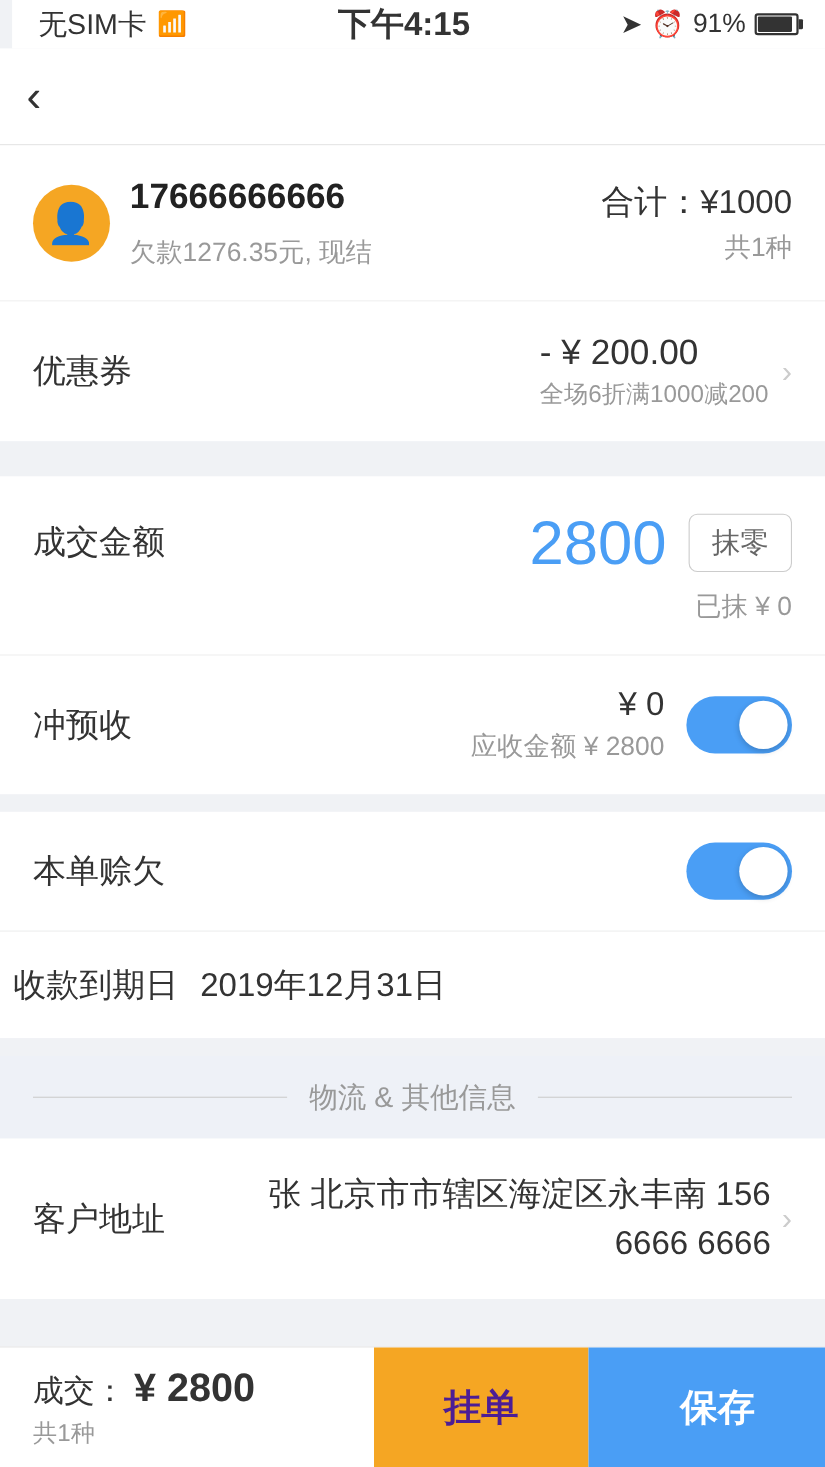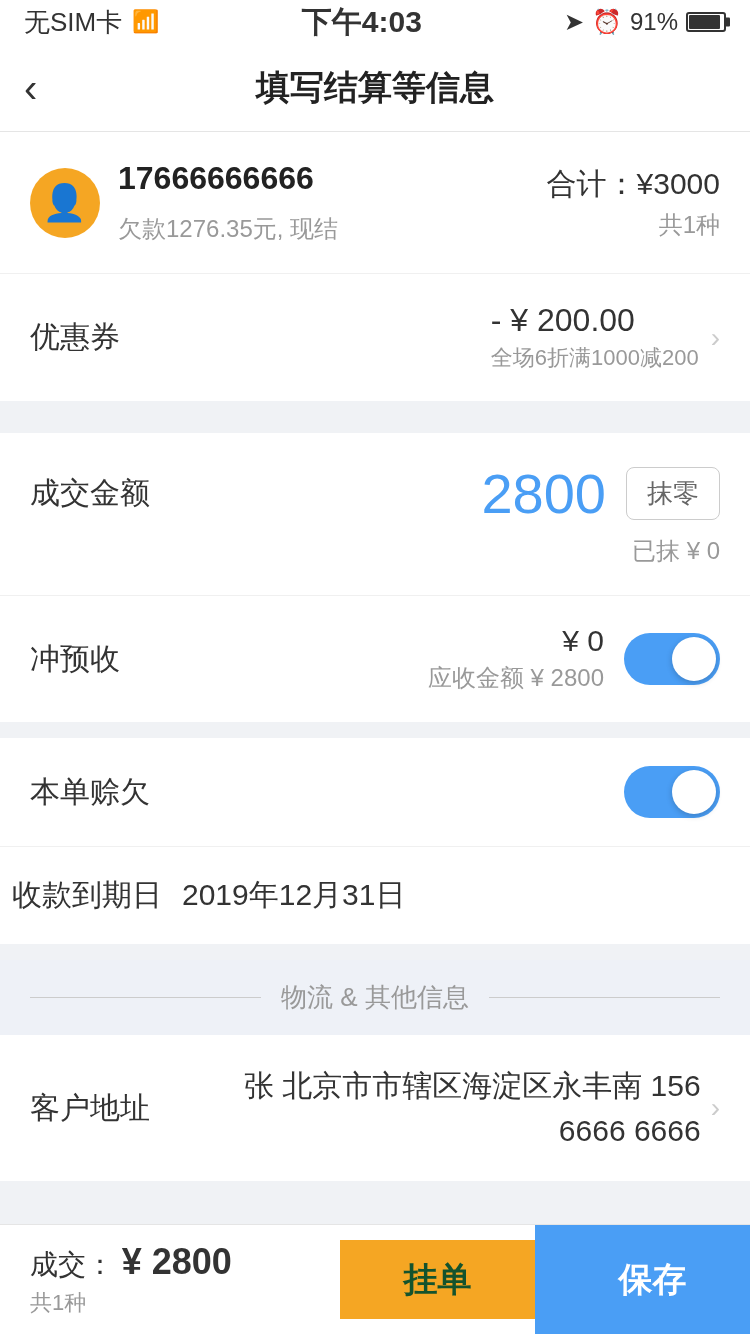--- a/index.html
+++ b/index.html
@@ -16,20 +16,21 @@
     
     .status-bar {
       display: flex;
       justify-content: space-between;
       align-items: center;
       background: #fff;
       padding: 0 24px;
       height: 44px;
       font-size: 26px;
       font-weight: 500;
+      margin-left: 11px;
     }
     .status-left { display: flex; align-items: center; gap: 10px; }
     .status-right { display: flex; align-items: center; gap: 8px; font-size: 24px; }
     .wifi-icon { font-size: 22px; }
     .battery-bar {
       display: inline-flex; align-items: center;
       border: 2px solid #333; border-radius: 3px; padding: 1px;
       width: 40px; height: 20px; position: relative;
     }
     .battery-fill {
@@ -237,75 +238,74 @@
     .bottom-summary {
       flex: 0 0 340px;
       padding: 0 30px;
     }
     .bottom-trans { font-size: 28px; color: #333; }
     .bottom-trans strong { font-size: 36px; font-weight: 600; }
     .bottom-count { font-size: 22px; color: #999; margin-top: 4px; }
     .bottom-btn-hangsingle {
       flex: 1;
       background: #f5a623;
-      height: 79px;
+      height: 110px;
       display: flex; align-items: center; justify-content: center;
-      font-size: 34px; font-weight: 600; color: #14532d;
+      font-size: 34px; font-weight: 600; color: #4c1d95;
       cursor: pointer;
     }
     .bottom-btn-save {
       flex: 1;
       background: #4a9ef5;
       height: 110px;
       display: flex; align-items: center; justify-content: center;
       font-size: 34px; font-weight: 600; color: #fff;
       cursor: pointer;
       padding-left: 20px;
     }
   </style>
 </head>
 <body>
 
 <div class="status-bar">
   <div class="status-left">
     <span>无SIM卡</span>
     <span class="wifi-icon">📶</span>
   </div>
-  <div style="font-size:30px;font-weight:600;">下午4:03</div>
+  <div style="font-size:30px;font-weight:600;">下午4:15</div>
   <div class="status-right">
     <span>➤</span>
     <span>⏰</span>
     <span>91%</span>
     <div class="battery-bar">
       <div class="battery-fill"></div>
       <div class="battery-tip"></div>
     </div>
   </div>
 </div>
 
 <div class="nav-bar">
   <span class="nav-back">‹</span>
-  <span class="nav-title">填写结算等信息</span>
 </div>
 
 <div class="content">
 
   <div class="section">
     <div class="customer-row">
       <div class="customer-left">
         <div class="avatar">
           <span>👤</span>
         </div>
         <div class="customer-info">
           <div class="customer-phone">17666666666</div>
           <div class="customer-sub">欠款1276.35元, 现结</div>
         </div>
       </div>
       <div class="customer-right">
-        <div class="total-amount">合计：¥3000</div>
+        <div class="total-amount">合计：¥1000</div>
         <div class="total-count">共1种</div>
       </div>
     </div>
 
     <div class="coupon-row">
       <span class="coupon-label">优惠券</span>
       <div class="coupon-right">
         <div>
           <div class="coupon-discount">- ¥ 200.00</div>
           <div class="coupon-detail">全场6折满1000减200</div>

